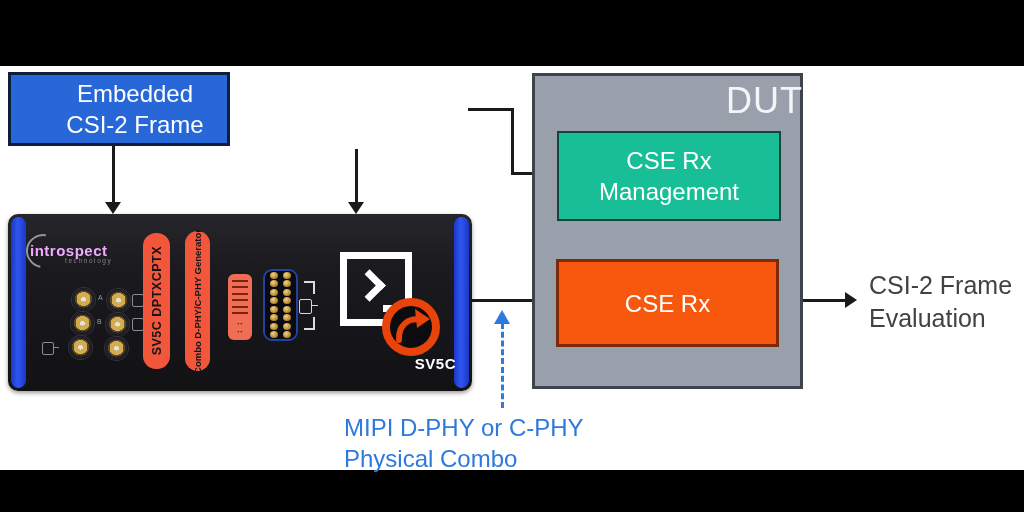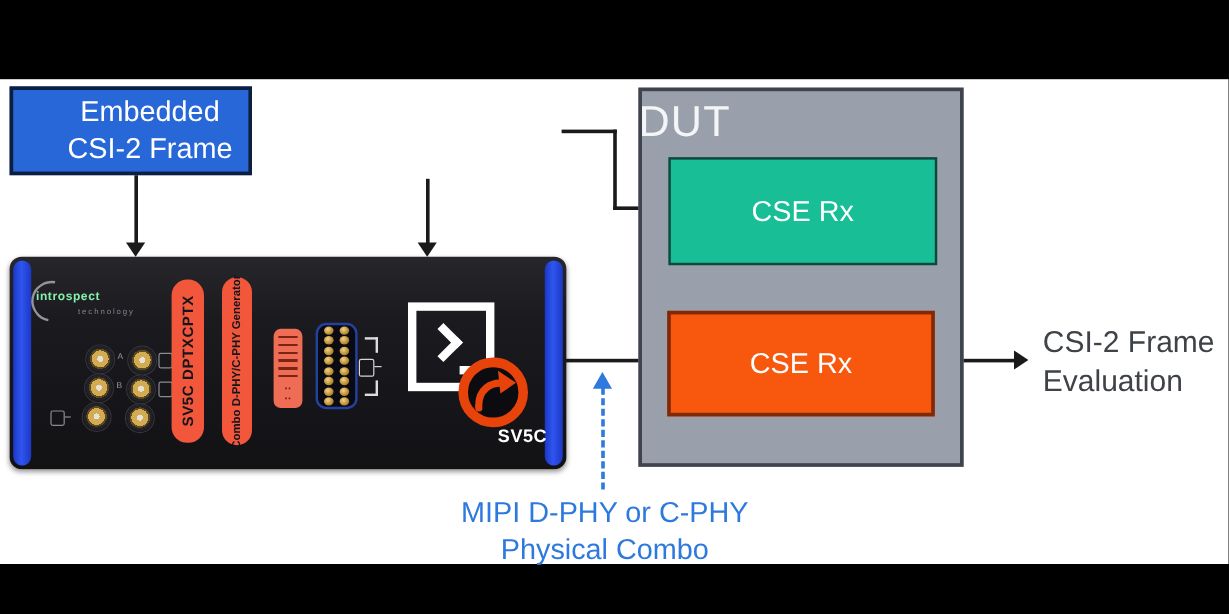--- a/index.html
+++ b/index.html
@@ -4,56 +4,56 @@
 <style>
   html,body{margin:0;padding:0;background:#000;}
   .stage{position:relative;width:1024px;height:512px;background:#000;overflow:hidden;
          font-family:"Liberation Sans",sans-serif;}
   .canvas{position:absolute;left:0;top:66px;width:1024px;height:404px;background:#ffffff;}
 
   
   .fbox{position:absolute;box-sizing:border-box;display:flex;flex-direction:column;
         align-items:center;justify-content:center;color:#fff;text-align:center;}
   .fbox .ln{font-size:24px;line-height:31px;white-space:nowrap;}
-  #box-embedded{left:8px;top:72px;width:202px;height:74px;background:#2767d8;border:3px solid #101e3d;padding-left:32px;}
+  #box-embedded{left:8px;top:72px;width:222px;height:74px;background:#2767d8;border:3px solid #101e3d;padding-left:32px;}
   #box-config{left:244px;top:72px;width:224px;height:78px;background:#b268da;border:3px solid #2c1b36;}
   #box-dut{left:532px;top:73px;width:271px;height:316px;background:#99a0ab;border:3px solid #3e434e;}
-  #dut-title{position:absolute;left:532px;top:80px;width:271px;text-align:left;
+  #dut-title{position:absolute;left:532px;top:80px;width:271px;text-align:right;
              font-size:36px;letter-spacing:1px;color:#f4f5f7;}
   #box-mgmt{left:557px;top:131px;width:224px;height:90px;background:#17be96;border:2px solid #14443c;}
   #box-rx{left:556px;top:259px;width:223px;height:88px;background:#f8570e;border:3px solid #7c2a08;}
 
   
   .seg{position:absolute;background:#1a1a1a;}
   .ah-down{position:absolute;width:0;height:0;border-left:8px solid transparent;
            border-right:8px solid transparent;border-top:12px solid #1a1a1a;}
   .ah-right{position:absolute;width:0;height:0;border-top:8px solid transparent;
             border-bottom:8px solid transparent;border-left:12px solid #1a1a1a;}
   .dash-v{position:absolute;border-left:3px dashed #2e79dd;}
   .ah-up-blue{position:absolute;width:0;height:0;border-left:8px solid transparent;
               border-right:8px solid transparent;border-bottom:14px solid #2e79dd;}
 
   
   #eval-text{position:absolute;left:869px;top:269px;width:170px;color:#3f4347;
              font-size:25px;line-height:33px;white-space:nowrap;}
-  #phy-caption{position:absolute;left:344px;top:412px;width:320px;text-align:center;
+  #phy-caption{position:absolute;left:344px;top:412px;width:320px;text-align:left;
                color:#2e79dd;font-size:24px;line-height:31px;}
 
   
   #instrument{position:absolute;left:8px;top:214px;width:464px;height:177px;}
   .inst-body{position:absolute;left:0;top:0;right:0;bottom:0;border-radius:10px;
              background:linear-gradient(180deg,#26262b 0%,#1a1a1f 30%,#121215 100%);
              box-shadow:0 2px 4px rgba(0,0,0,.4);}
   .rail{position:absolute;top:3px;width:15px;height:171px;border-radius:8px;
         background:linear-gradient(90deg,#1c38c4,#2f55f0 45%,#1c38c4);}
   .rail.left{left:3px;}  .rail.right{right:3px;}
   .logo-arc{position:absolute;left:18px;top:20px;width:30px;height:30px;border-radius:50%;
             border:2px solid #94949b;border-right-color:transparent;border-bottom-color:transparent;
             transform:rotate(-35deg);}
-  .brand{position:absolute;left:22px;top:28px;color:#86efac;font-size:10px;font-weight:bold;
+  .brand{position:absolute;left:22px;top:28px;color:#f0abfc;font-size:15px;font-weight:bold;
          letter-spacing:.5px;}
   .brand-sub{position:absolute;left:57px;top:43px;color:#85858d;font-size:6.5px;letter-spacing:1.6px;}
   .sma{position:absolute;width:23px;height:23px;border-radius:50%;box-shadow:0 0 0 1px #34343a;
        background:radial-gradient(circle at 50% 48%,#e6e2d8 0 2.5px,#d2ab52 2.5px 7px,
                   #5c4a1c 7px 8.5px,#222228 8.5px 10.5px,#1b1b20 10.5px);}
   .port-lbl{position:absolute;color:#9b9b9b;font-size:7px;}
   .io-ic{position:absolute;width:10px;height:11px;border:1px solid #8b8b95;border-radius:2px;}
   .io-ic::after{content:"";position:absolute;right:-6px;top:4px;width:5px;height:1px;background:#8b8b95;}
   .vlabel{position:absolute;background:#f2573c;border-radius:13px;display:flex;
           align-items:center;justify-content:center;}
@@ -120,20 +120,21 @@
     <div class="ln">Embedded</div>
     <div class="ln">CSI-2 Frame</div>
   </div>
 
 
   <div class="fbox" id="box-dut"></div>
   <div id="dut-title">DUT</div>
 
   <div class="fbox" id="box-mgmt">
     <div class="ln">CSE Rx</div>
+    <div class="ln">Management</div>
   </div>
 
   <div class="fbox" id="box-rx">
     <div class="ln">CSE Rx</div>
   </div>
 
   <div id="eval-text">
     <div>CSI-2 Frame</div>
     <div>Evaluation</div>
   </div>

